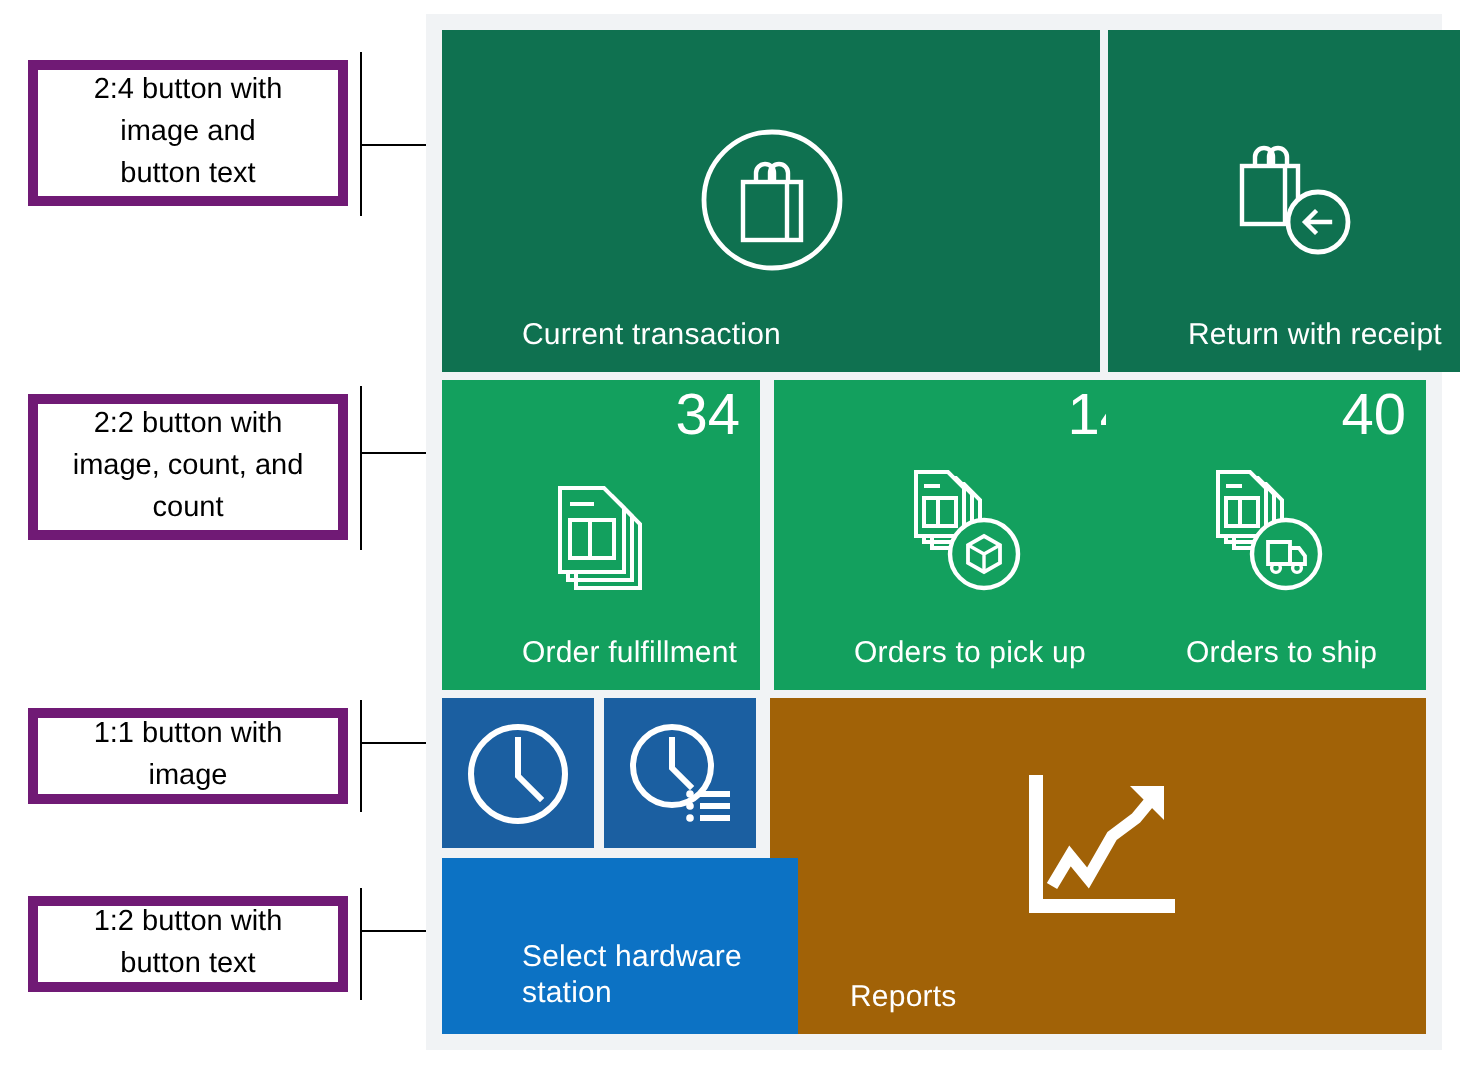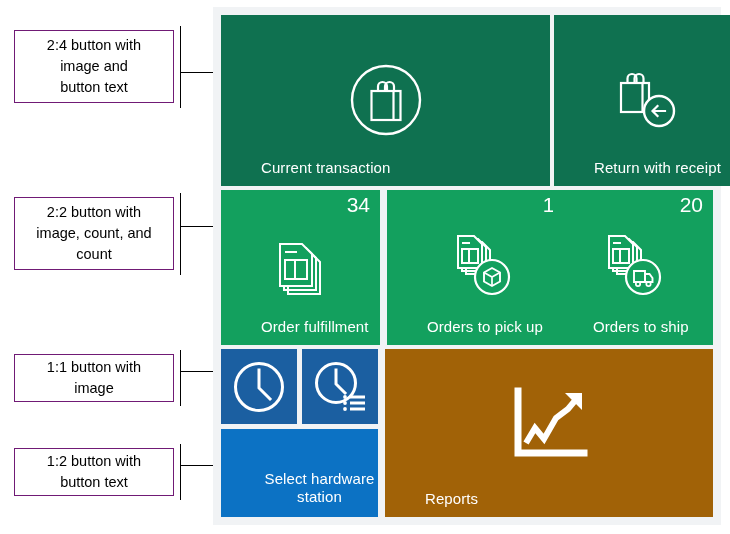--- a/index.html
+++ b/index.html
@@ -18,21 +18,21 @@
 
   #root {
     position: absolute;
     inset: 0;
   }
 
   
   .callout {
     position: absolute;
     box-sizing: border-box;
-    border: 1px solid #701a75;
+    border: 5px solid #701a75;
     background: #ffffff;
     color: #000000;
     font-size: 14.5px;
     line-height: 1.45;
     text-align: center;
     display: flex;
     align-items: center;
     justify-content: center;
     padding: 2px 6px;
   }
@@ -77,21 +77,21 @@
     line-height: 1.25;
     color: #ffffff;
     letter-spacing: .1px;
     max-width: calc(100% - 18px);
     margin-left: 32px;
   }
   .tile-count {
     position: absolute;
     right: 10px;
     top: 4px;
-    font-size: 21px;
+    font-size: 29px;
     line-height: 1;
     color: #ffffff;
     font-weight: 400;
   }
   .tile-icon {
     position: absolute;
     left: 50%;
     transform: translateX(-50%);
   }
   .tile-icon svg { display: block; }
@@ -202,21 +202,21 @@
           <line x1="19" y1="15" x2="19" y2="29" stroke="#ffffff" stroke-width="2"></line>
           <circle cx="42" cy="43" r="17" fill="#13a05e" stroke="#ffffff" stroke-width="2.2"></circle>
           <path d="M42 34 L50 38.5 V47.5 L42 52 L34 47.5 V38.5 Z" fill="none" stroke="#ffffff" stroke-width="1.9"></path>
           <path d="M34 38.5 L42 43 L50 38.5 M42 43 V52" fill="none" stroke="#ffffff" stroke-width="1.7"></path>
         </svg>
       </div>
       <div class="tile-label">Orders to pick up</div>
     </div>
 
     <div class="tile c-green" style="left:340px; top:183px; width:160px; height:155px;">
-      <div class="tile-count">20</div>
+      <div class="tile-count">40</div>
       <div class="tile-icon" style="top:44px;">
         <svg width="64" height="66" viewBox="0 0 64 66">
           <path d="M16 8 H32 L40 16 V40 H16 Z" fill="none" stroke="#ffffff" stroke-width="2"></path>
           <path d="M12 5 H28 L36 13 V37 H12 Z" fill="none" stroke="#ffffff" stroke-width="2"></path>
           <path d="M8 2 H24 L32 10 V34 H8 Z" fill="#13a05e" stroke="#ffffff" stroke-width="2"></path>
           <line x1="12" y1="9" x2="20" y2="9" stroke="#ffffff" stroke-width="2"></line>
           <rect x="12" y="15" width="16" height="14" fill="none" stroke="#ffffff" stroke-width="2"></rect>
           <line x1="19" y1="15" x2="19" y2="29" stroke="#ffffff" stroke-width="2"></line>
           <circle cx="42" cy="43" r="17" fill="#13a05e" stroke="#ffffff" stroke-width="2.2"></circle>
           <path d="M33 37 H44 V48 H33 Z" fill="none" stroke="#ffffff" stroke-width="1.9"></path>
@@ -256,18 +256,18 @@
       <div class="tile-icon" style="top:38px;">
         <svg width="82" height="78" viewBox="0 0 82 78">
           <path d="M10 4 V66 H76" fill="none" stroke="#ffffff" stroke-width="7" stroke-linecap="square"></path>
           <path d="M18 56 L27 41 L36 52 L48 31 L60 22 L70 10" fill="none" stroke="#ffffff" stroke-width="6" stroke-linejoin="miter"></path>
           <path d="M57 6 H74 V23 Z" fill="#ffffff"></path>
         </svg>
       </div>
       <div class="tile-label">Reports</div>
     </div>
 
-    <div class="tile c-blue" style="left:8px; top:422px; width:157px; height:88px;text-align:center;">
+    <div class="tile c-blue" style="left:8px; top:422px; width:178px; height:88px;">
       <div class="tile-label" style="bottom:10px;">Select hardware station</div>
     </div>
 
   </div>
 </div>
 
 </body></html>

